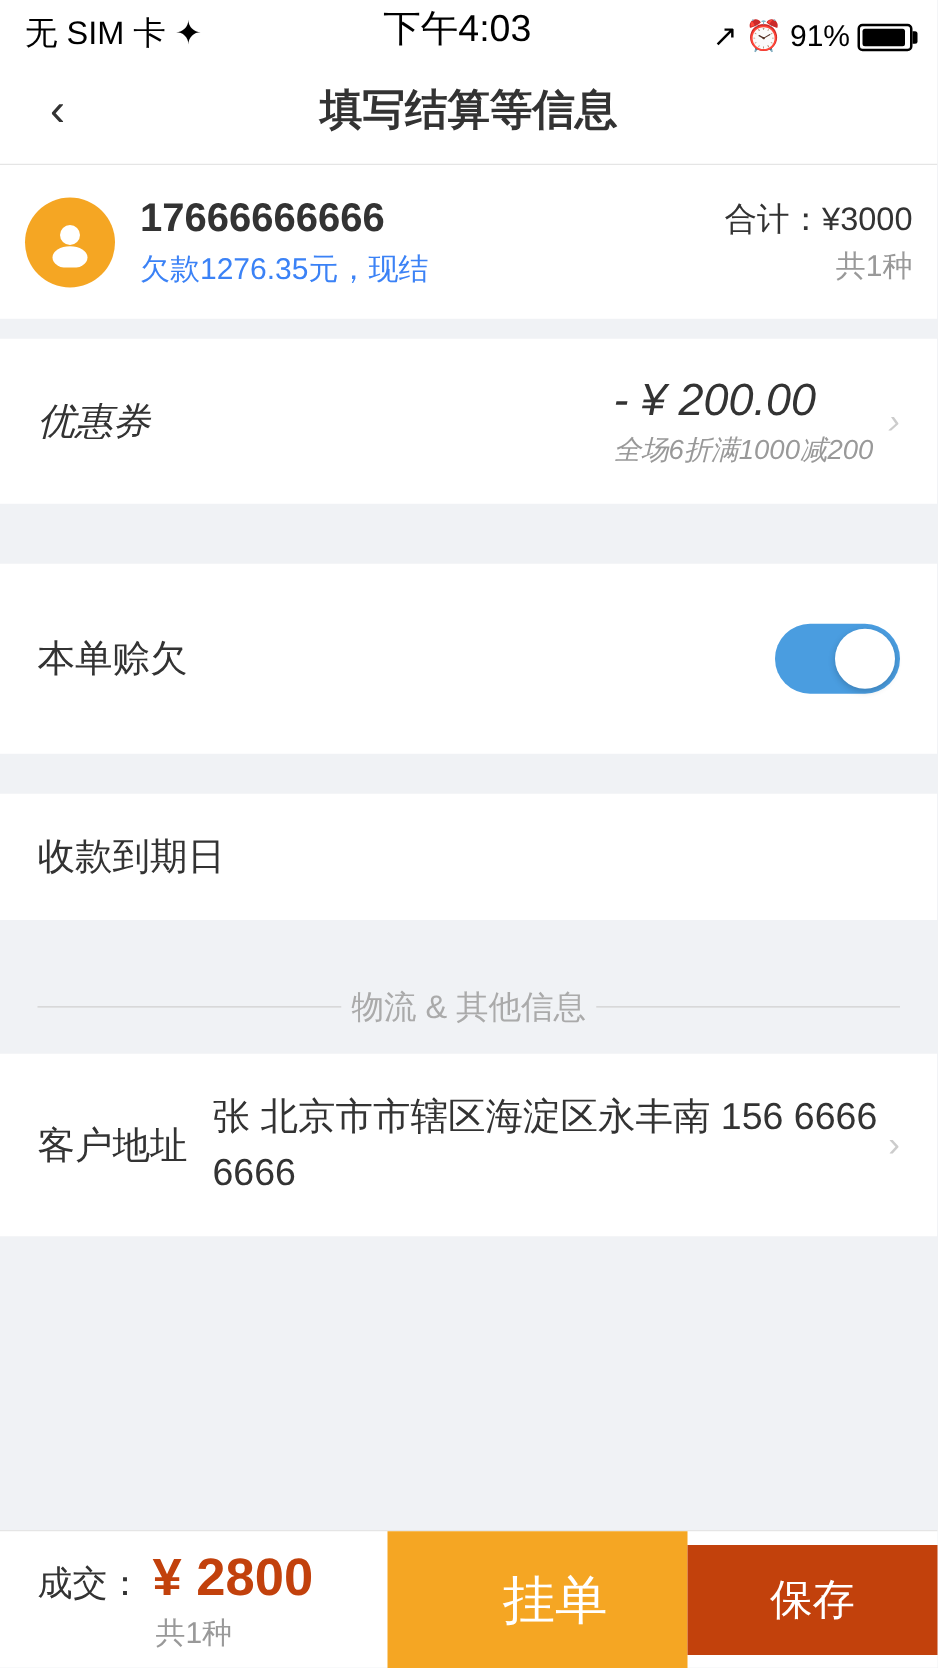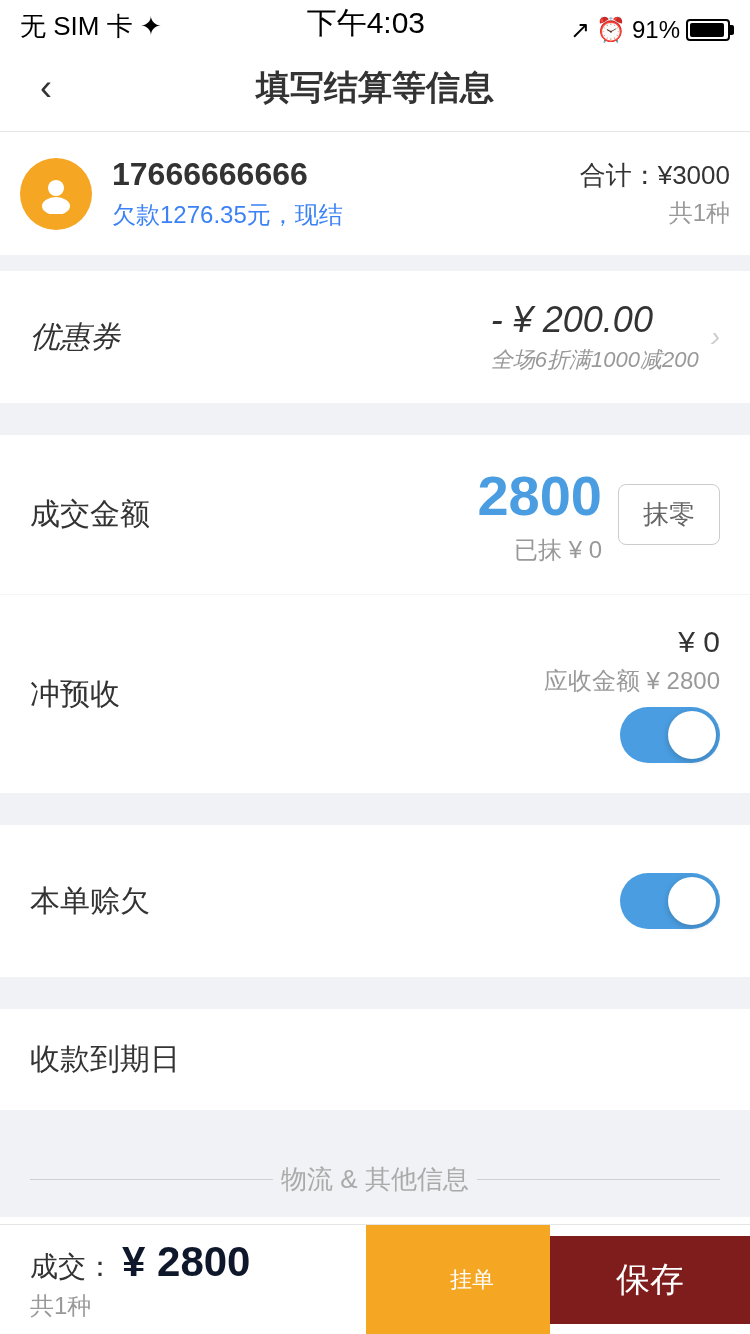--- a/index.html
+++ b/index.html
@@ -322,55 +322,56 @@
       width: 750px;
       height: 110px;
       background: #fff;
       display: flex;
       align-items: center;
       border-top: 1px solid #e5e5e5;
     }
     .bottom-summary {
       flex: 1;
       padding: 0 30px;
+      text-align: center;
     }
     .bottom-deal {
       font-size: 28px;
       color: #333;
       display: flex;
       align-items: baseline;
       gap: 8px;
     }
     .bottom-deal-amount {
       font-size: 42px;
       font-weight: 600;
-      color: #0f172a;
+      color: #c2410c;
     }
     .bottom-count {
       font-size: 24px;
       color: #999;
       margin-top: 4px;
     }
     .bottom-btn-hang {
-      width: 184px;
+      width: 240px;
       height: 110px;
       background: #f5a623;
       display: flex;
       align-items: center;
       justify-content: center;
-      font-size: 22px;
+      font-size: 42px;
       font-weight: 500;
       color: #fff;
       cursor: pointer;
       padding-left: 28px;
     }
     .bottom-btn-save {
       width: 200px;
       height: 88px;
-      background: #7f1d1d;
+      background: #c2410c;
       display: flex;
       align-items: center;
       justify-content: center;
       font-size: 34px;
       font-weight: 500;
       color: #fff;
       cursor: pointer;
       text-align: right;
     }
   </style>
@@ -424,43 +425,20 @@
       <div>
         <div class="coupon-amount">- ¥ 200.00</div>
         <div class="coupon-desc">全场6折满1000减200</div>
       </div>
       <span class="chevron-right">›</span>
     </div>
   </div>
 
   <div class="section-divider"></div>
 
-  <div class="form-section">
-    <div class="form-row">
-      <span class="form-label">成交金额</span>
-      <div class="form-value-right">
-        <div>
-          <div class="amount-big">2800</div>
-          <div class="amount-sub">已抹  ¥ 0</div>
-        </div>
-        <button class="smash-zero-btn">抹零</button>
-      </div>
-    </div>
-
-    <div class="form-row toggle-row">
-      <span class="form-label">冲预收</span>
-      <div class="toggle-wrapper">
-        <div class="toggle-amount">¥ 0</div>
-        <div class="toggle-sub">应收金额 ¥ 2800</div>
-        <div class="toggle">
-          <div class="toggle-knob"></div>
-        </div>
-      </div>
-    </div>
-  </div>
 
   <div class="section-divider"></div>
 
   <div class="debt-row">
     <span class="form-label">本单赊欠</span>
     <div class="toggle">
       <div class="toggle-knob"></div>
     </div>
   </div>
 

